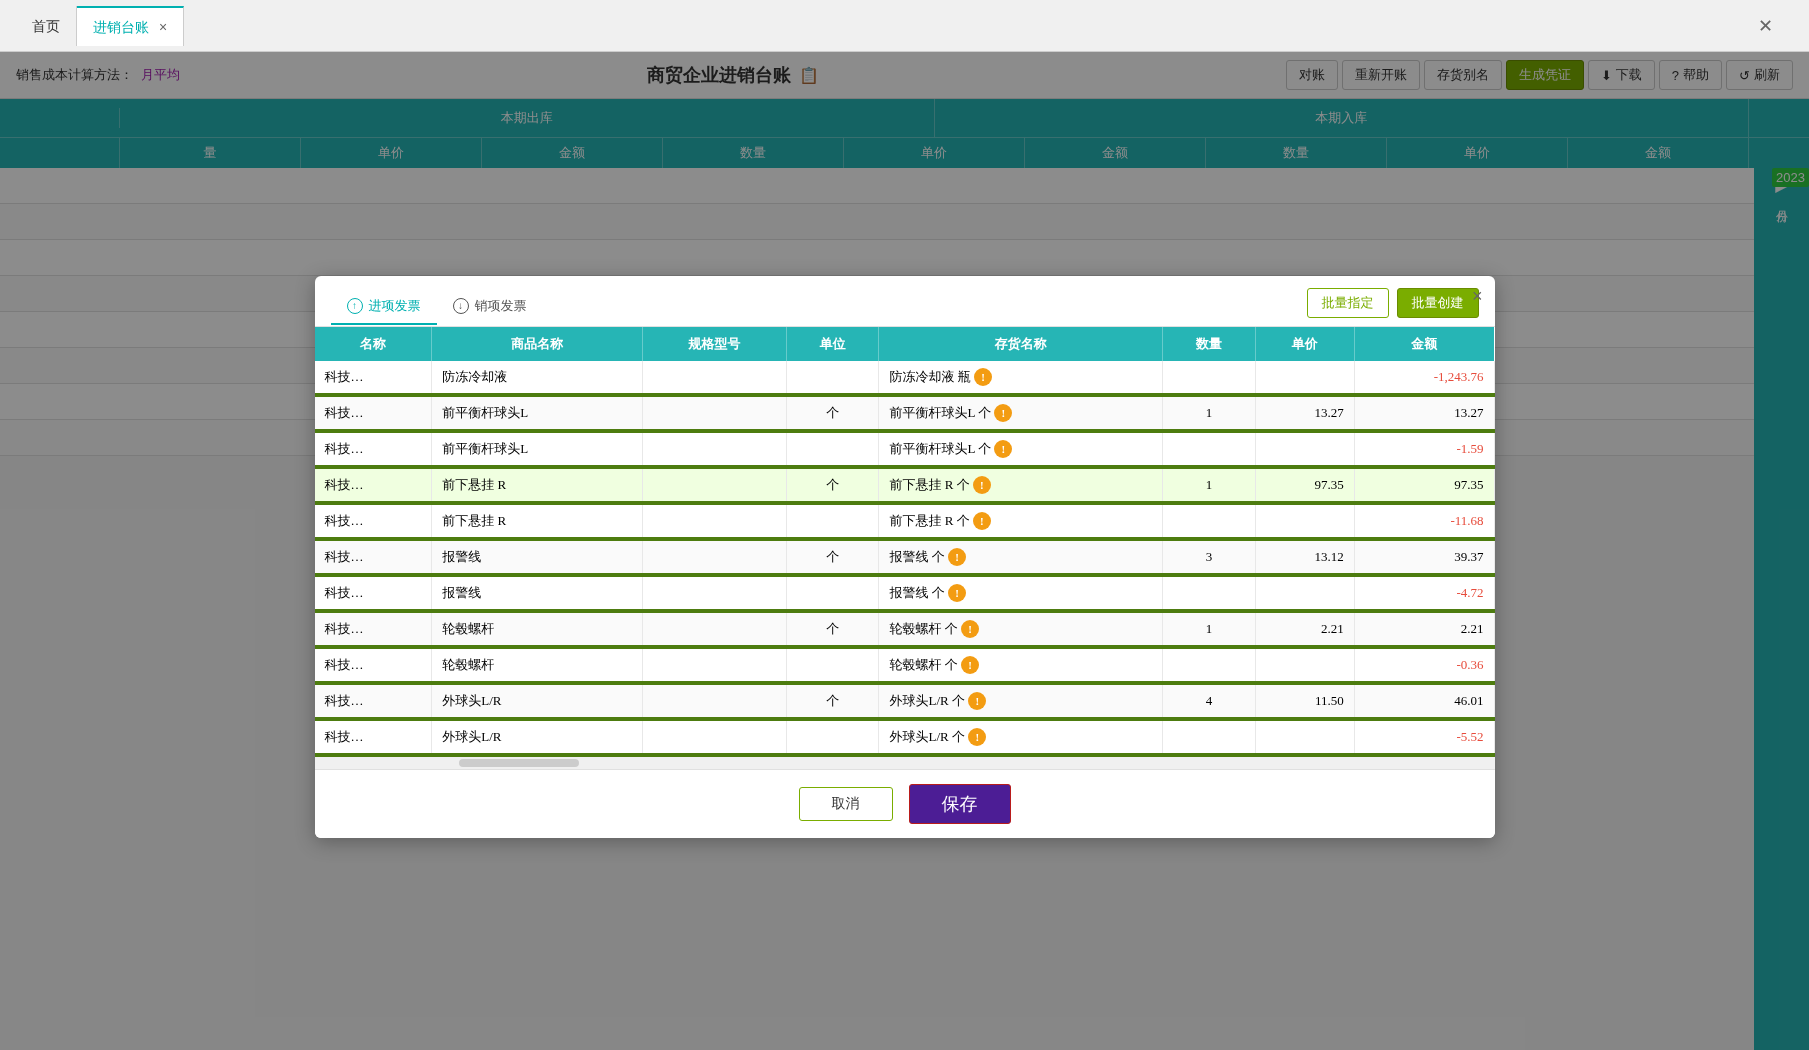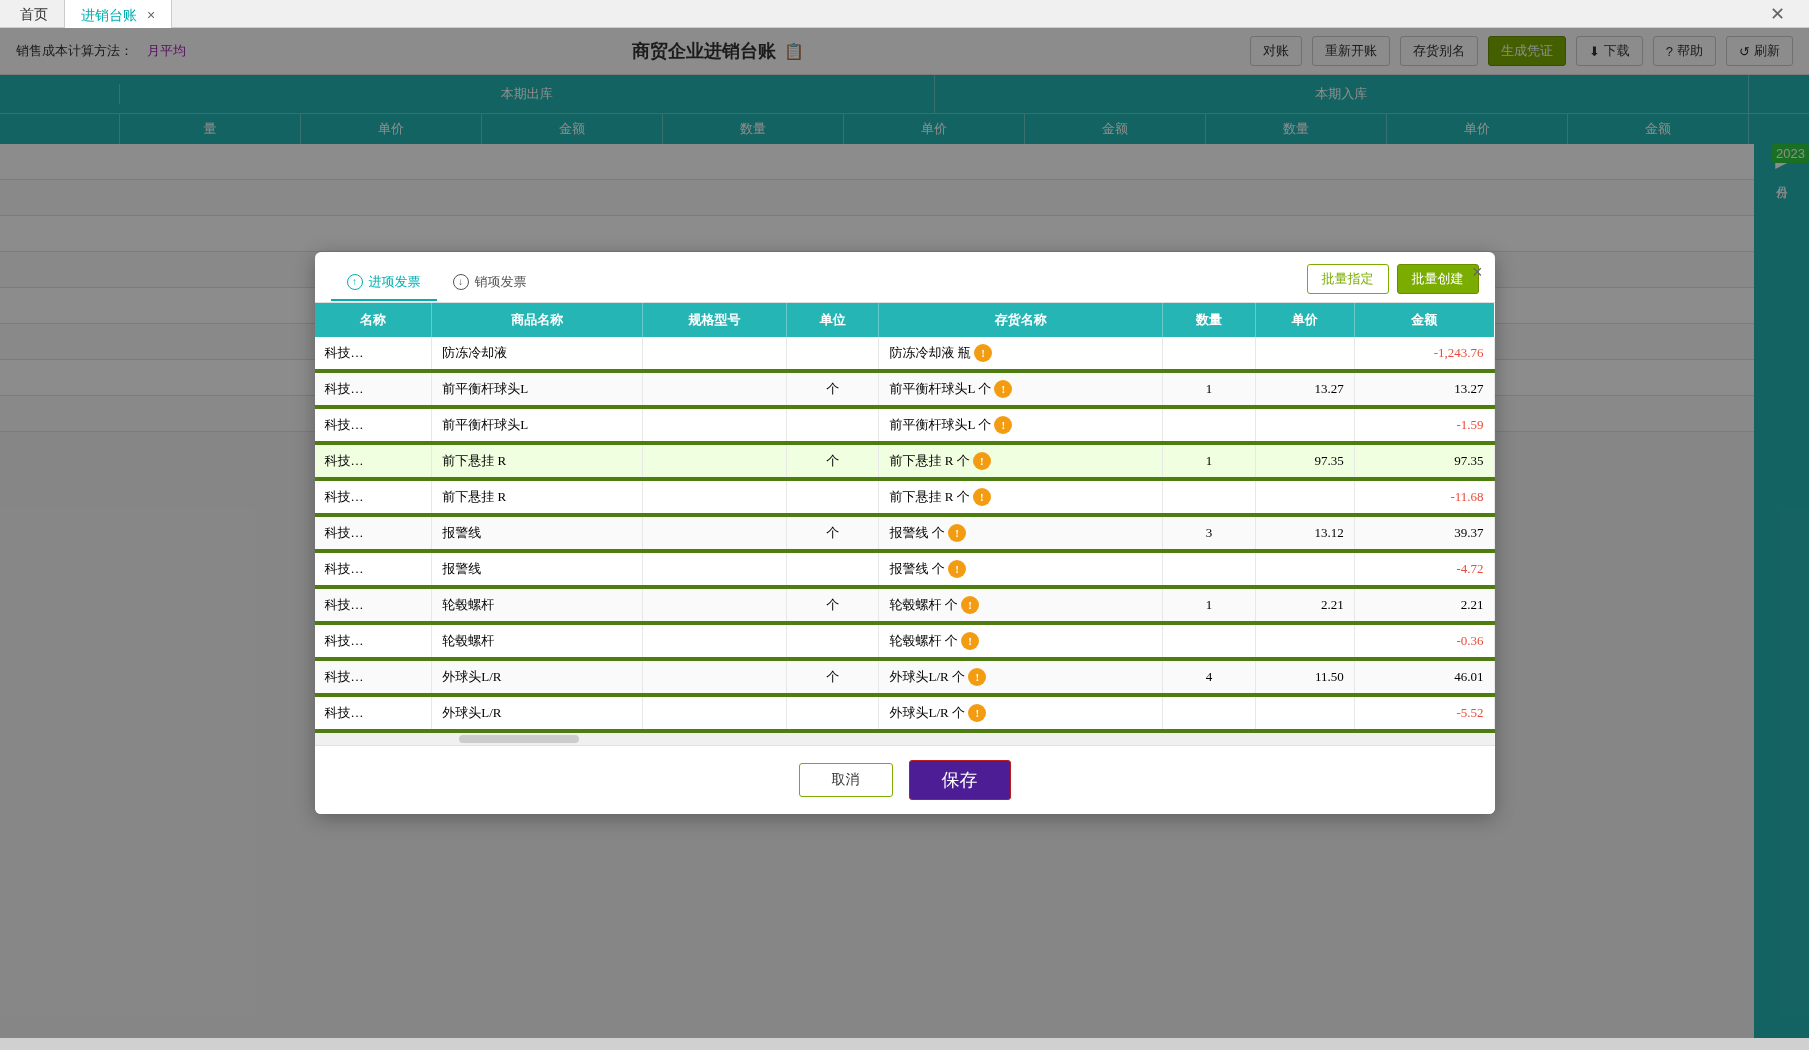--- a/index.html
+++ b/index.html
@@ -3,21 +3,21 @@
   <meta charset="utf-8">
   <style>
     * { box-sizing: border-box; margin: 0; padding: 0; }
     body { font-family: 'Microsoft YaHei', sans-serif; font-size: 13px; background: #d0d0d0; width: 1809px; height: 1050px; overflow: hidden; }
 
     
     .top-bar {
       display: flex; align-items: center;
       background: #f0f0f0;
       border-bottom: 1px solid #ccc;
-      height: 28px; padding: 0 4px;
+      height: 52px; padding: 0 16px;
     }
     .tab-home {
       padding: 0 16px; height: 40px; line-height: 40px;
       font-size: 14px; color: #333; cursor: pointer;
       border-right: 1px solid #ccc;
     }
     .tab-active {
       background: #fff; padding: 0 16px; height: 40px; line-height: 40px;
       font-size: 14px; color: #00b0b0;
       border-top: 2px solid #00b0b0;
@@ -36,21 +36,21 @@
       height: calc(1050px - 40px);
       position: relative;
     }
 
     
     .header-toolbar {
       display: flex; align-items: center;
       padding: 8px 16px;
       background: #fff;
       border-bottom: 1px solid #e0e0e0;
-      gap: 10px;
+      gap: 4px;
     }
     .cost-label { font-size: 13px; color: #333; }
     .cost-value { color: #a21caf; margin-left: 4px; }
     .header-title {
       flex: 1; text-align: center;
       font-size: 18px; font-weight: bold; color: #333;
       display: flex; align-items: center; justify-content: center; gap: 8px;
     }
     .header-icon { color: #999; font-size: 16px; }
     .btn-toolbar {

